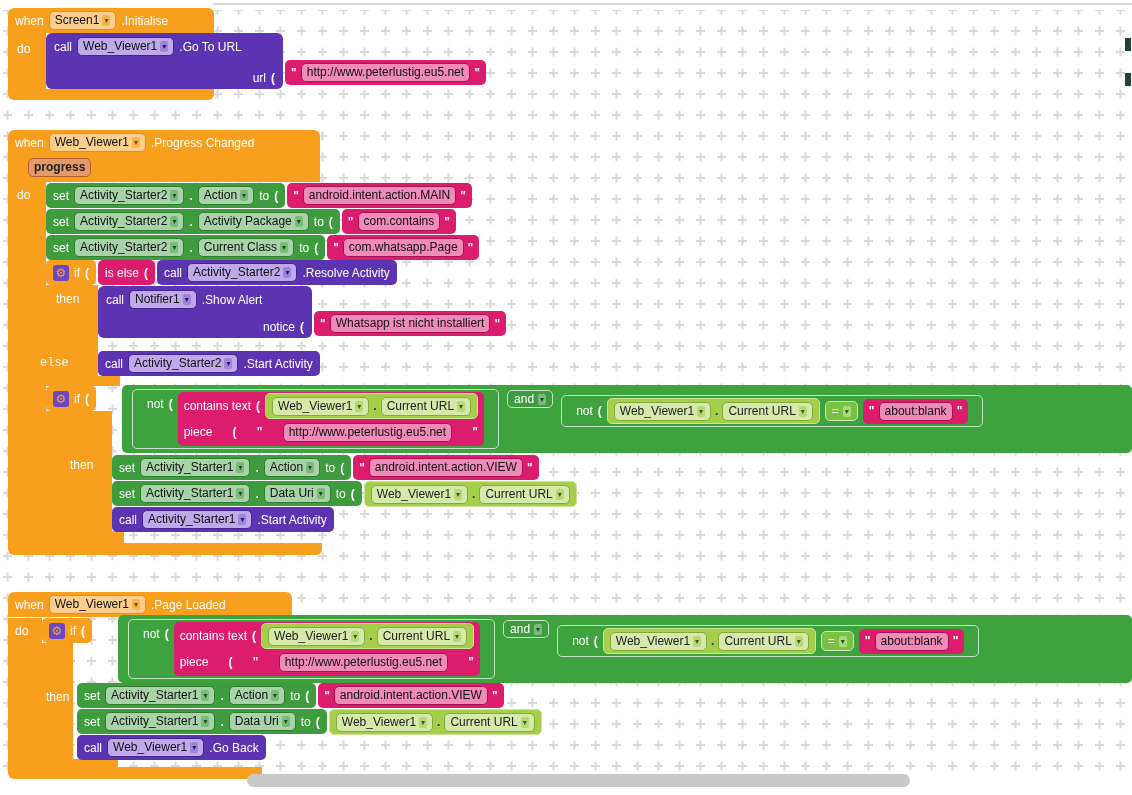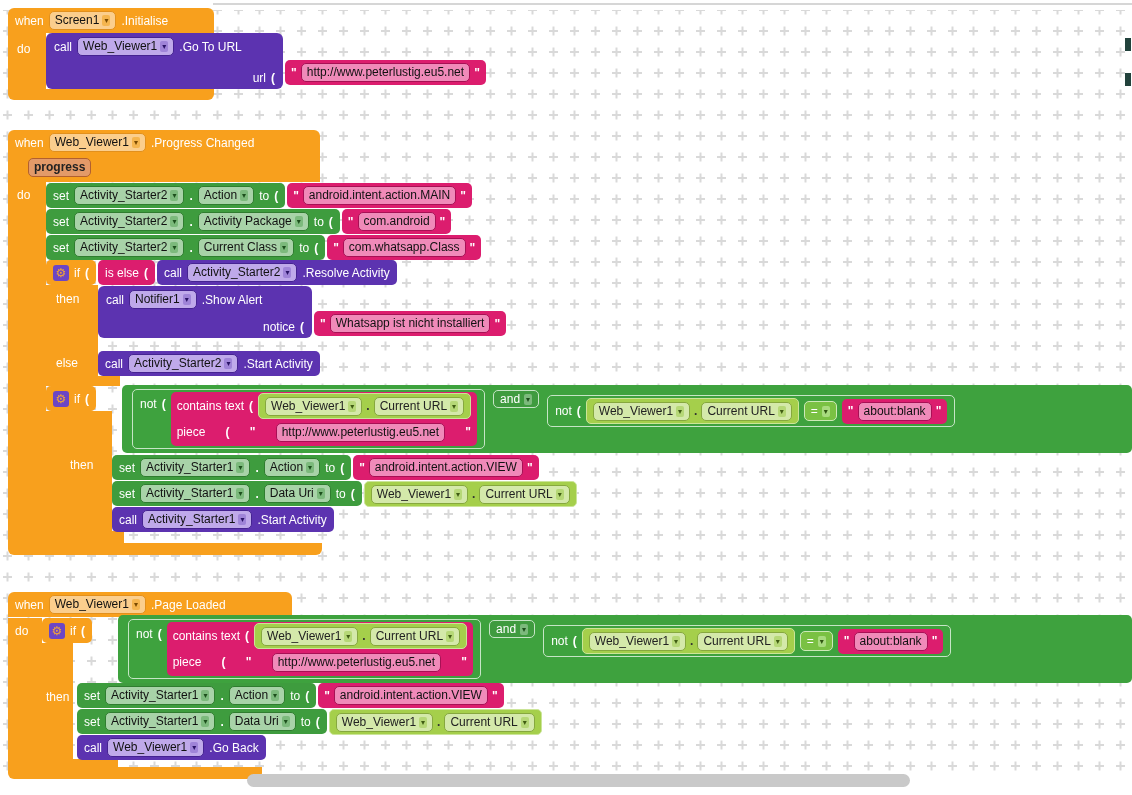--- a/index.html
+++ b/index.html
@@ -40,21 +40,21 @@
   .r.end{justify-content:flex-end;}
   .attach{position:absolute;left:100%;margin-left:2px;}
   
   .val{display:flex;align-items:center;gap:4px;padding:0 6px;height:25px;border-radius:5px;
        box-sizing:border-box;width:max-content;}
   .lgblk{background:#A5CF4B;border:1px solid #CBE598;color:#222;height:26px;}
   
   .band{position:absolute;background:#3EA23E;border-radius:5px;display:flex;align-items:flex-start;
         gap:8px;padding:4px 10px;box-sizing:border-box;}
   .notbox{border:1px solid #C6E5C6;border-radius:5px;background:#3EA23E;display:flex;
-          align-items:flex-start;gap:5px;padding:2px 7px;color:#fff;width:max-content;}
+          align-items:flex-start;gap:5px;padding:2px 14px;color:#fff;width:max-content;}
   .notlbl{margin-top:5px;display:flex;gap:5px;align-items:center;}
   .containsblk{background:#DC1D6E;border-radius:5px;color:#fff;display:flex;flex-direction:column;
                padding:1px 6px;width:max-content;}
   .containsblk .crow{display:flex;align-items:center;gap:5px;height:26px;}
   .containsblk .crow.end{justify-content:space-between;}
   .andchip{background:#3F9B3F;border:1px solid #C6E5C6;border-radius:5px;color:#fff;
            display:inline-flex;align-items:center;gap:4px;padding:1px 6px;margin-top:1px;}
   .andchip .arr{background:#7CBA7C;color:#1C4F1C;font-size:8px;border-radius:2px;padding:0 2px;line-height:11px;}
   .eqchip{background:#7AC143;border:1px solid #CDE9B8;border-radius:5px;color:#fff;
           display:inline-flex;align-items:center;gap:4px;padding:2px 6px;}
@@ -159,21 +159,21 @@
       <span class="dot-sep">.</span>
       <span class="chip chip-gr">
         <span>Activity Package</span>
         <span class="arr">▾</span>
       </span>
       <span>to</span>
       <span class="paren">(</span>
     </div>
     <div class="val c-ma">
       <span class="q">"</span>
-      <span class="chip chip-pk">com.android</span>
+      <span class="chip chip-pk">com.contains</span>
       <span class="q">"</span>
     </div>
   </div>
 
   <div class="stack" style="left:46px;top:235px;">
     <div class="row c-gr">
       <span>set</span>
       <span class="chip chip-gr">
         <span>Activity_Starter2</span>
         <span class="arr">▾</span>
@@ -181,21 +181,21 @@
       <span class="dot-sep">.</span>
       <span class="chip chip-gr">
         <span>Current Class</span>
         <span class="arr">▾</span>
       </span>
       <span>to</span>
       <span class="paren">(</span>
     </div>
     <div class="val c-ma">
       <span class="q">"</span>
-      <span class="chip chip-pk">com.whatsapp.Class</span>
+      <span class="chip chip-pk">com.whatsapp.Page</span>
       <span class="q">"</span>
     </div>
   </div>
 
   <div class="stack" style="left:46px;top:260px;">
     <div class="row c-or">
       <span class="gear">⚙</span>
       <span>if</span>
       <span class="paren">(</span>
     </div>
@@ -208,21 +208,21 @@
       <span class="chip chip-pu">
         <span>Activity_Starter2</span>
         <span class="arr">▾</span>
       </span>
       <span>.Resolve Activity</span>
     </div>
   </div>
   <div class="bar" style="left:46px;top:285px;width:52px;height:91px;"></div>
   <div class="bar" style="left:46px;top:376px;width:74px;height:10px;"></div>
   <div class="lbl" style="left:56px;top:292px;">then</div>
-  <div class="lbl" style="left:56px;top:356px;">else</div>
+  <div class="lbl" style="left:40px;top:356px;font-family:Liberation Mono, monospace;">else</div>
 
   <div class="p2row" style="left:98px;top:286px;width:214px;height:52px;">
     <div class="r">
       <span>call</span>
       <span class="chip chip-pu">
         <span>Notifier1</span>
         <span class="arr">▾</span>
       </span>
       <span>.Show Alert</span>
     </div>

